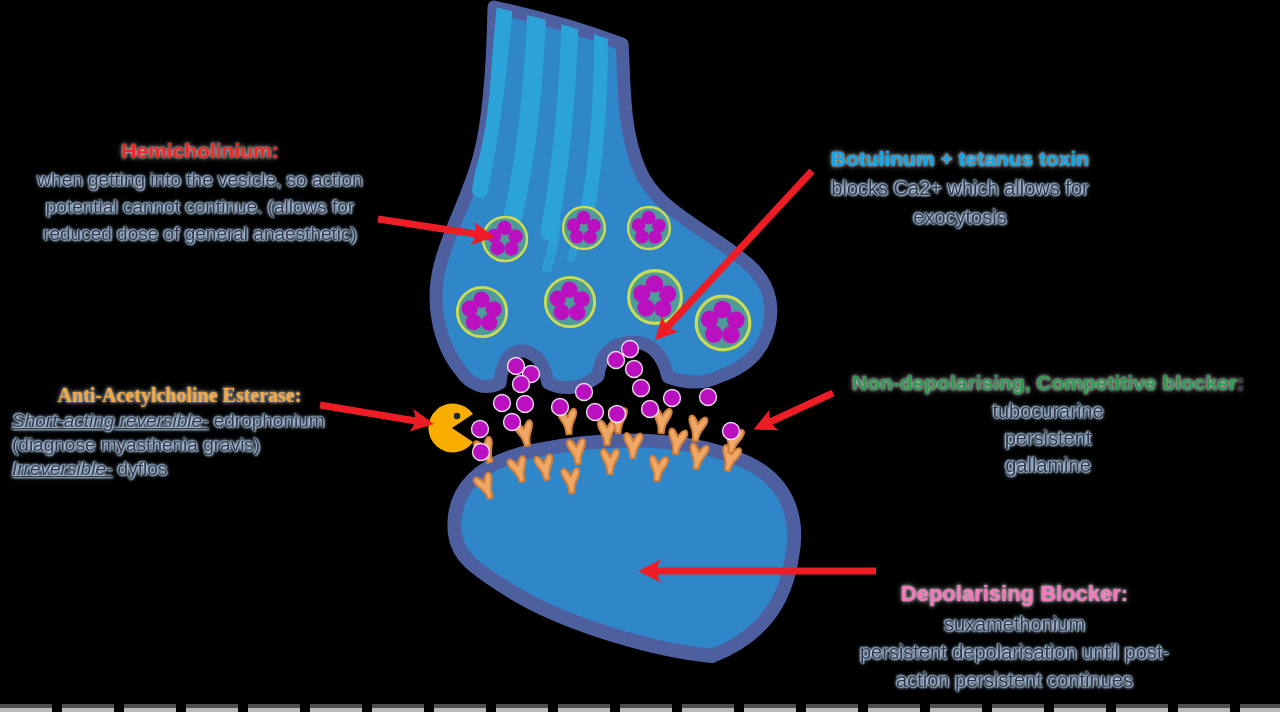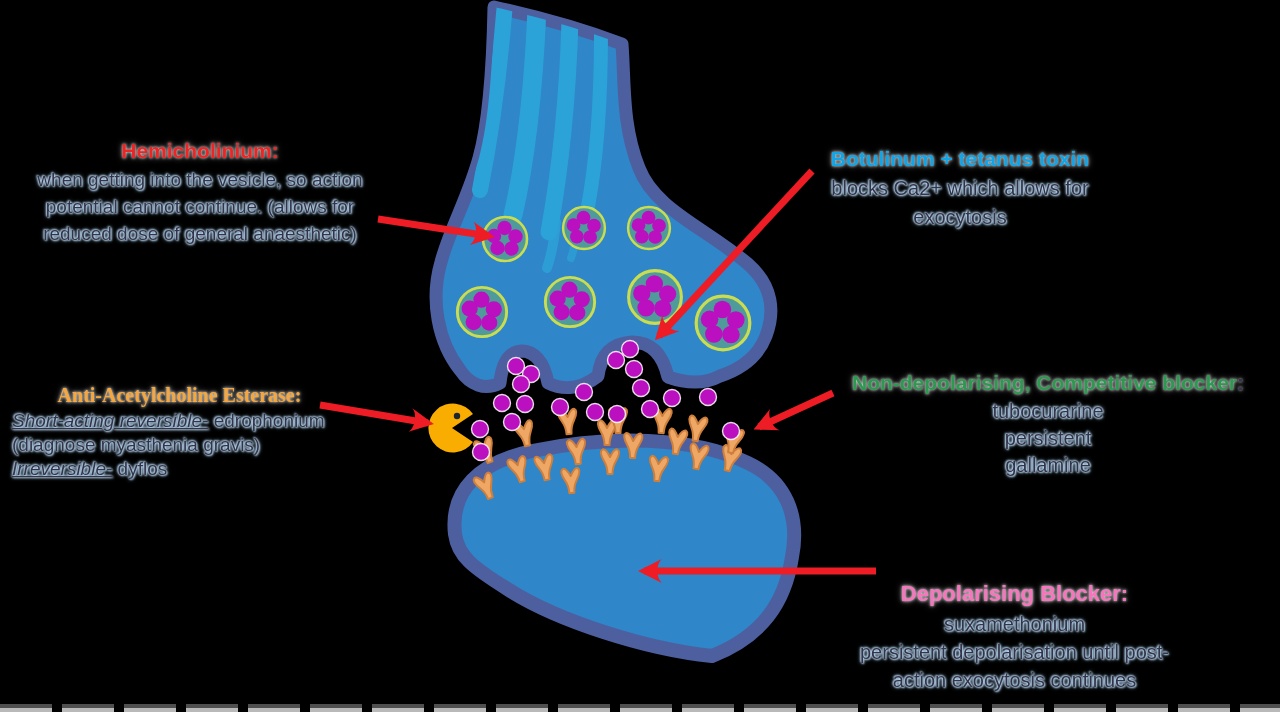--- a/index.html
+++ b/index.html
@@ -188,17 +188,17 @@
     <div class="heading"><span>Non-depolarising, Competitive blocker</span><span class="dark">:</span></div>
     <div class="line">tubocurarine</div>
     <div class="line">persistent</div>
     <div class="line">gallamine</div>
   </div>
 
   <div class="note depo">
     <div class="heading">Depolarising Blocker:</div>
     <div class="line">suxamethonium</div>
     <div class="line">persistent depolarisation until post-</div>
-    <div class="line">action exocytosis continues</div>
+    <div class="line">action persistent continues</div>
   </div>
 
   <div class="page-dashes"></div>
 </div>
 
 </body></html>

